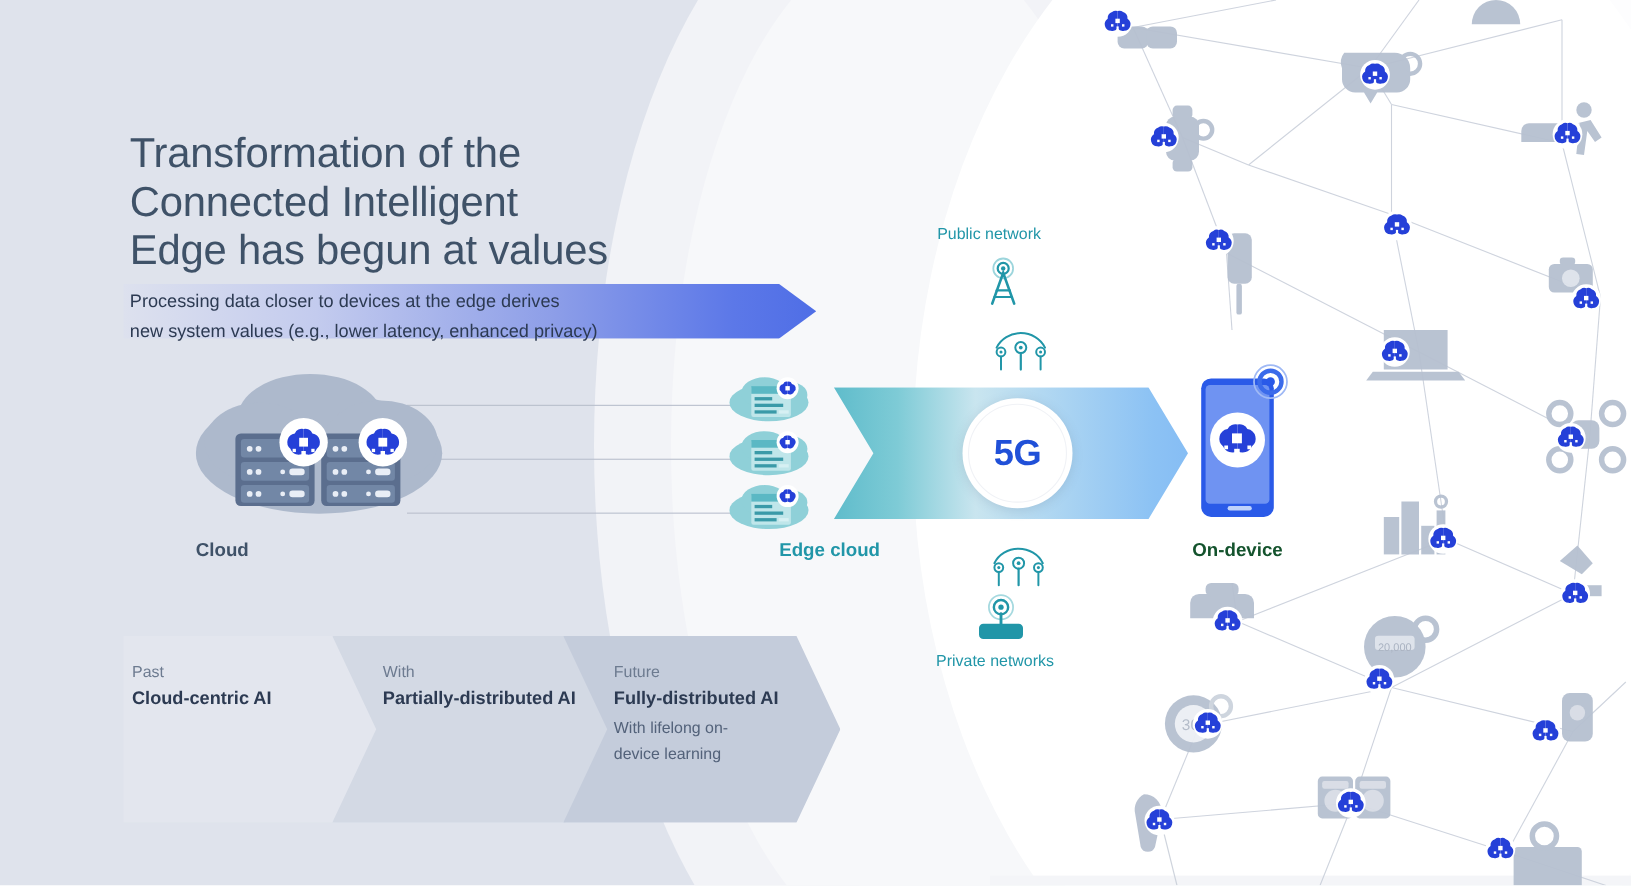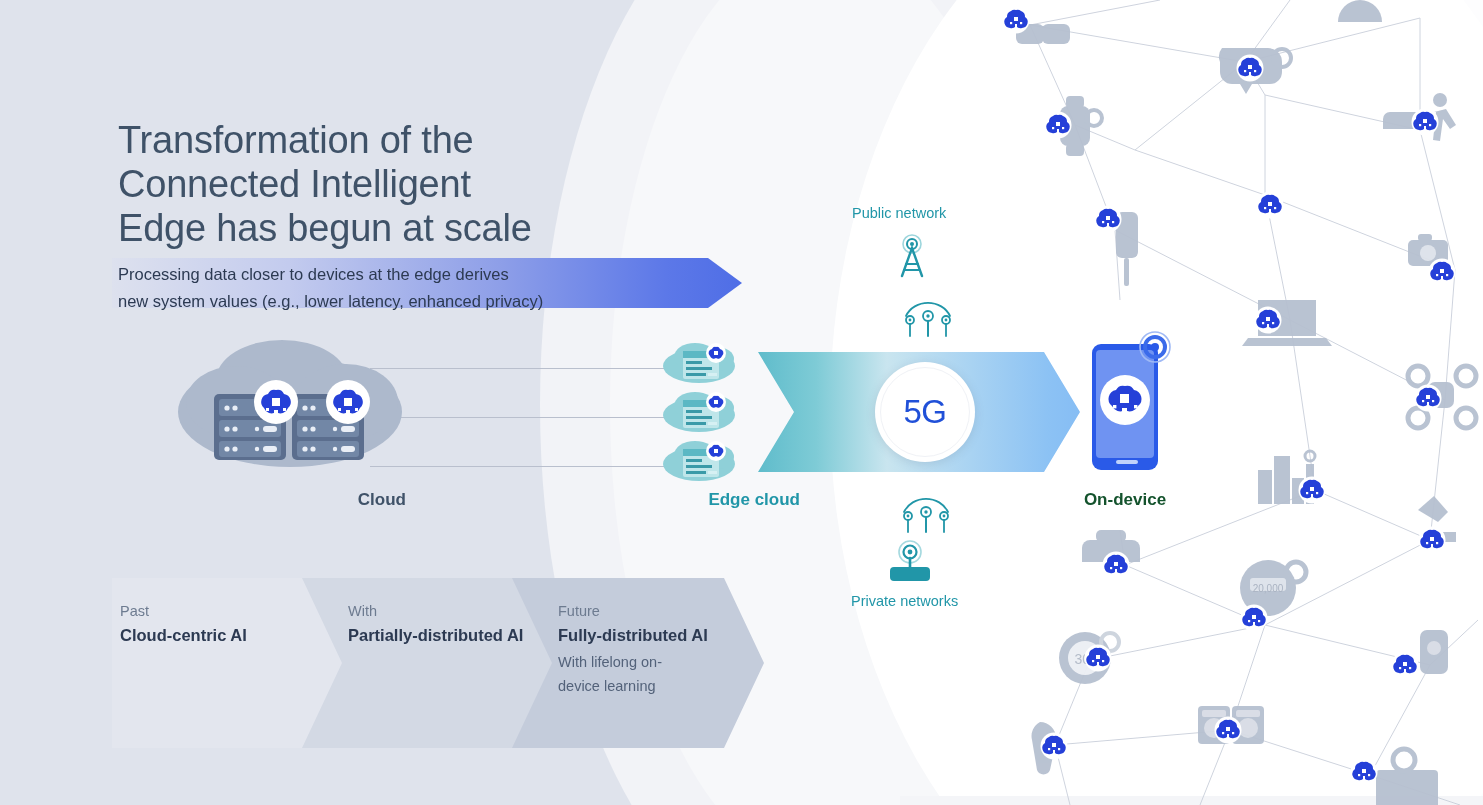--- a/index.html
+++ b/index.html
@@ -87,21 +87,21 @@
   .connector {
     position: absolute;
     height: 1px;
     background: #b9bfcd;
   }
 
   
   .cloud-wrap { position: absolute; left: 178px; top: 340px; width: 228px; height: 140px; }
   .cloud-label {
     position: absolute; left: 178px; top: 490px; width: 228px;
-    text-align: right; font-size: 17px; font-weight: 700; color: #3f5268;
+    text-align: left; font-size: 17px; font-weight: 700; color: #3f5268;
   }
 
   
   .edge-wrap { position: absolute; left: 663px; top: 340px; width: 86px; height: 145px; }
   .edge-label {
     position: absolute; left: 610px; top: 490px; width: 190px;
     text-align: right; font-size: 17px; font-weight: 700; color: #2196a8;
   }
 
   
@@ -122,21 +122,21 @@
     box-shadow: 0 2px 10px rgba(80,100,130,0.18);
     display: flex; align-items: center; justify-content: center;
   }
   .fiveg-disc::before {
     content: "";
     position: absolute; left: 5px; top: 5px; right: 5px; bottom: 5px;
     border-radius: 50%;
     border: 1.5px solid #f0f2f6;
   }
   .fiveg-text {
-    font-size: 33px; font-weight: 400; color: #2050d8; letter-spacing: -0.5px;
+    font-size: 33px; font-weight: 700; color: #2050d8; letter-spacing: -0.5px;
     position: relative; z-index: 2;
   }
 
   
   .net-label {
     position: absolute; font-size: 14.5px; color: #2196a8; white-space: nowrap;
   }
 
   
   .phone-wrap { position: absolute; left: 1088px; top: 330px; width: 98px; height: 140px; }
@@ -332,21 +332,21 @@
       <use href="#brainglyph" x="1054" y="746"></use>
       <use href="#brainglyph" x="1228" y="730"></use>
       <use href="#brainglyph" x="1364" y="772"></use>
       <use href="#brainglyph" x="1432" y="540"></use>
       <use href="#brainglyph" x="1405" y="665"></use>
     </g>
   </svg>
 
   <div class="headline">Transformation of the
 Connected Intelligent
-Edge has begun at scale</div>
+Edge has begun at values</div>
 
   <div class="subbanner"></div>
   <div class="subbanner-text">Processing data closer to devices at the edge derives
 new system values (e.g., lower latency, enhanced privacy)</div>
 
   <div class="connector" style="left:370px; top:368px; width:300px;"></div>
   <div class="connector" style="left:370px; top:417px; width:300px;"></div>
   <div class="connector" style="left:370px; top:466px; width:300px;"></div>
 
   <div class="cloud-wrap">

